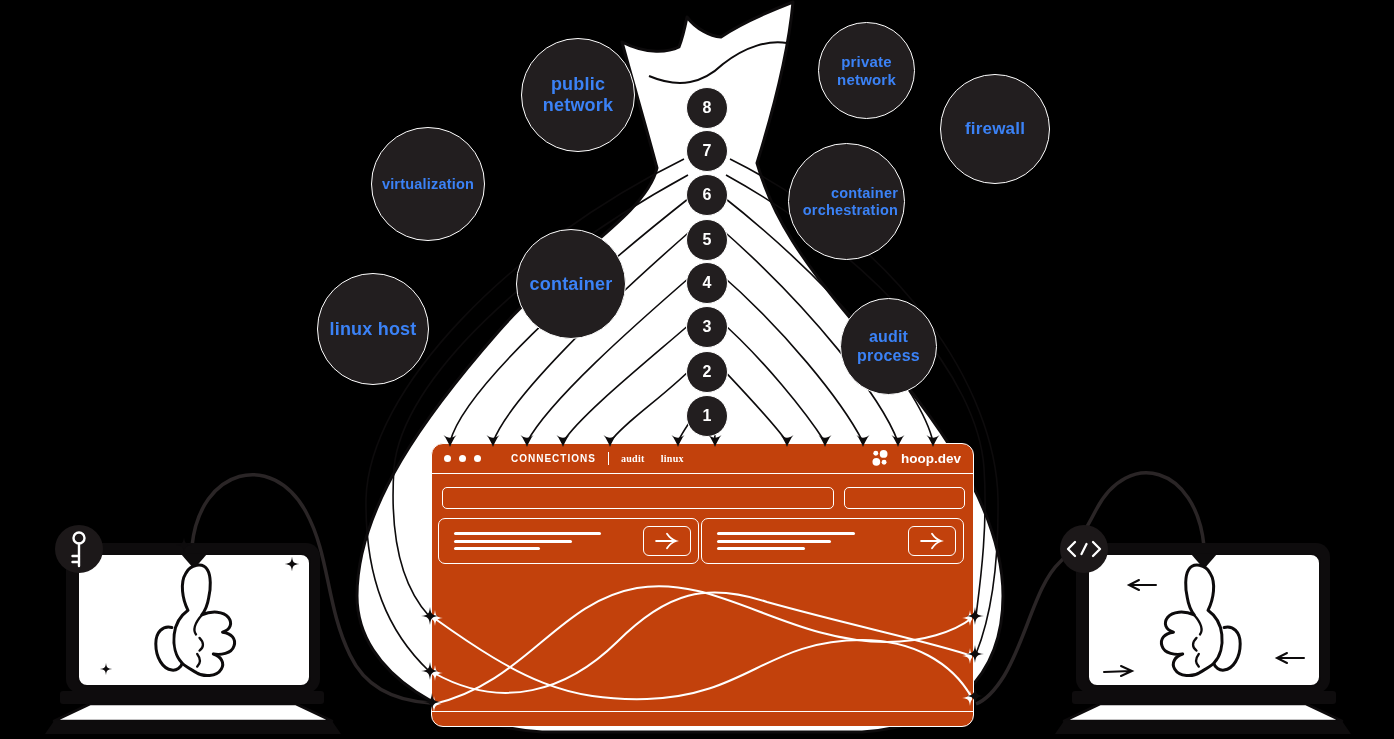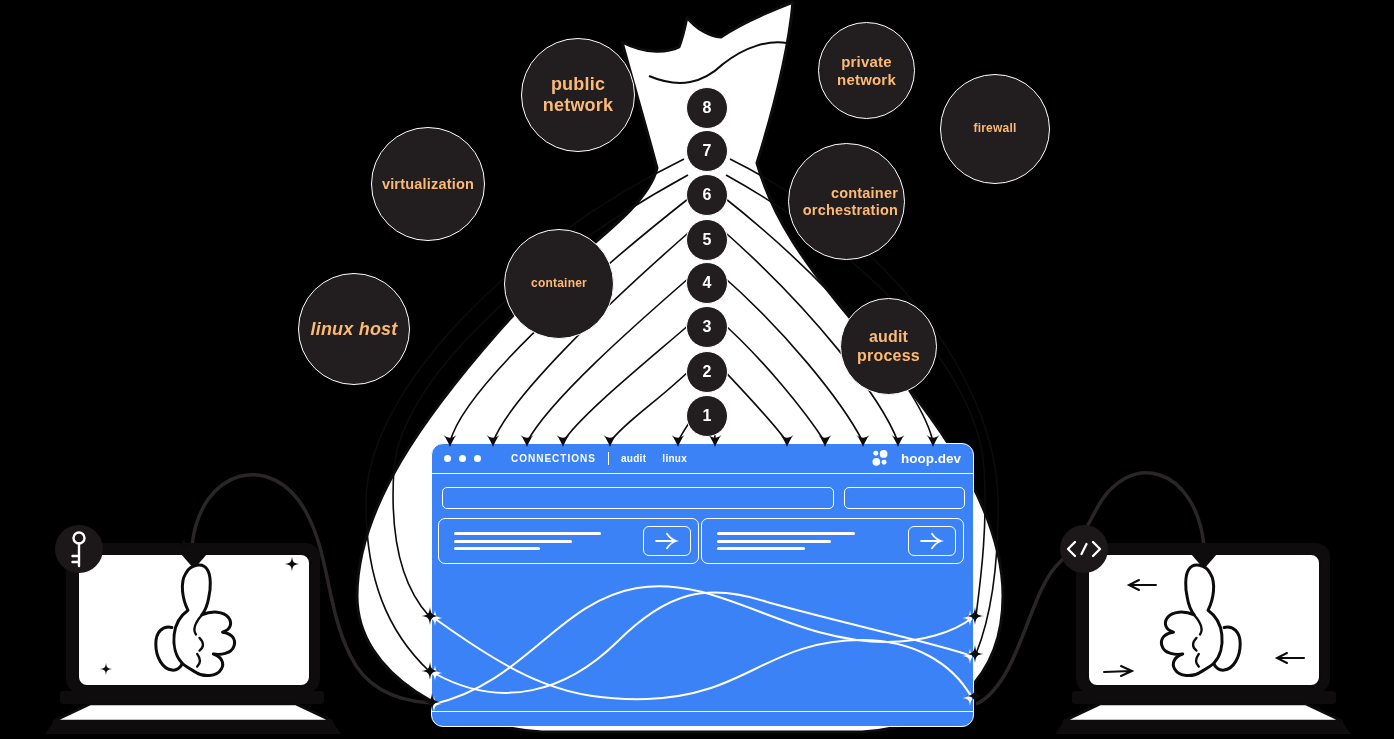--- a/index.html
+++ b/index.html
@@ -2,37 +2,37 @@
 <html><head>
 <meta charset="utf-8">
 <style>
   html,body{margin:0;padding:0;background:#000;}
   .canvas{position:relative;width:1394px;height:739px;background:#000;overflow:hidden;
           font-family:"Liberation Sans",sans-serif;}
   .layer-svg{position:absolute;inset:0;pointer-events:none;}
 
   
   .circle-label{position:absolute;background:#221e1f;border:1.5px solid #fff;border-radius:50%;
-    color:#fdba74;display:flex;align-items:center;justify-content:center;text-align:center;
+    color:#3b82f6;display:flex;align-items:center;justify-content:center;text-align:center;
     font-weight:bold;line-height:1.16;letter-spacing:.2px;z-index:3;padding:6px;box-sizing:border-box;}
 
   
   .num-circle{position:absolute;width:42px;height:42px;background:#221e1f;border:1.5px solid #fff;
     border-radius:50%;color:#fff;display:flex;align-items:center;justify-content:center;
     font-weight:bold;font-size:16px;z-index:3;box-sizing:border-box;}
 
   
-  .appwin{position:absolute;left:431px;top:443px;width:543px;height:284px;background:#3b82f6;
+  .appwin{position:absolute;left:431px;top:443px;width:543px;height:284px;background:#c2410c;
     border:1.5px solid #fff;border-radius:12px;box-sizing:border-box;z-index:1;color:#fff;}
   .win-header{height:30px;display:flex;align-items:center;border-bottom:1.5px solid #fff;
     padding:0 12px;box-sizing:border-box;}
   .dot{width:7px;height:7px;border-radius:50%;background:#fff;margin-right:8px;}
   .nav-title{margin-left:22px;font-size:10px;font-weight:bold;letter-spacing:1px;}
   .nav-div{height:13px;border-left:1.5px solid #fff;margin:0 12px;}
-  .nav-item{font-size:10px;font-weight:bold;margin-right:16px;letter-spacing:.3px;}
+  .nav-item{font-size:10px;font-weight:bold;margin-right:16px;letter-spacing:.3px;font-family:Liberation Serif, serif;}
   .brand{margin-left:auto;display:flex;align-items:center;gap:12px;font-size:13.5px;font-weight:bold;}
   .addr{position:absolute;height:22px;border:1.5px solid #fff;border-radius:5px;box-sizing:border-box;}
   .addr1{left:10px;top:43px;width:392px;}
   .addr2{left:412px;top:43px;width:121px;}
   .panel{position:absolute;top:74px;height:46px;border:1.5px solid #fff;border-radius:7px;box-sizing:border-box;}
   .panelA{left:6px;width:261px;}
   .panelB{left:269px;width:263px;}
   .sk{position:absolute;left:15px;height:3px;background:#fff;border-radius:2px;}
   .go-btn{position:absolute;right:7px;top:7px;width:48px;height:30px;border:1.5px solid #fff;
     border-radius:6px;box-sizing:border-box;display:flex;align-items:center;justify-content:center;background:transparent;}
@@ -240,20 +240,20 @@
   <div class="num-circle" style="left:686px;top:130px;">7</div>
   <div class="num-circle" style="left:686px;top:174px;">6</div>
   <div class="num-circle" style="left:686px;top:219px;">5</div>
   <div class="num-circle" style="left:686px;top:262px;">4</div>
   <div class="num-circle" style="left:686px;top:306px;">3</div>
   <div class="num-circle" style="left:686px;top:351px;">2</div>
   <div class="num-circle" style="left:686px;top:395px;">1</div>
 
   <div class="circle-label" style="left:521px;top:38px;width:114px;height:114px;font-size:18px;text-align:center;">public network</div>
   <div class="circle-label" style="left:371px;top:127px;width:114px;height:114px;font-size:14.5px;">virtualization</div>
-  <div class="circle-label" style="left:504px;top:229px;width:110px;height:110px;font-size:12px;">container</div>
-  <div class="circle-label" style="left:298px;top:273px;width:112px;height:112px;font-size:18px;font-style:italic;">linux host</div>
+  <div class="circle-label" style="left:516px;top:229px;width:110px;height:110px;font-size:18px;">container</div>
+  <div class="circle-label" style="left:317px;top:273px;width:112px;height:112px;font-size:18px;">linux host</div>
   <div class="circle-label" style="left:818px;top:22px;width:97px;height:97px;font-size:15px;">private network</div>
-  <div class="circle-label" style="left:940px;top:74px;width:110px;height:110px;font-size:12px;text-align:right;">firewall</div>
+  <div class="circle-label" style="left:940px;top:74px;width:110px;height:110px;font-size:17px;text-align:right;">firewall</div>
   <div class="circle-label" style="left:788px;top:143px;width:117px;height:117px;font-size:14.5px;text-align:right;">container orchestration</div>
   <div class="circle-label" style="left:840px;top:298px;width:97px;height:97px;font-size:16px;">audit process</div>
 
 </div>
 
 </body></html>

